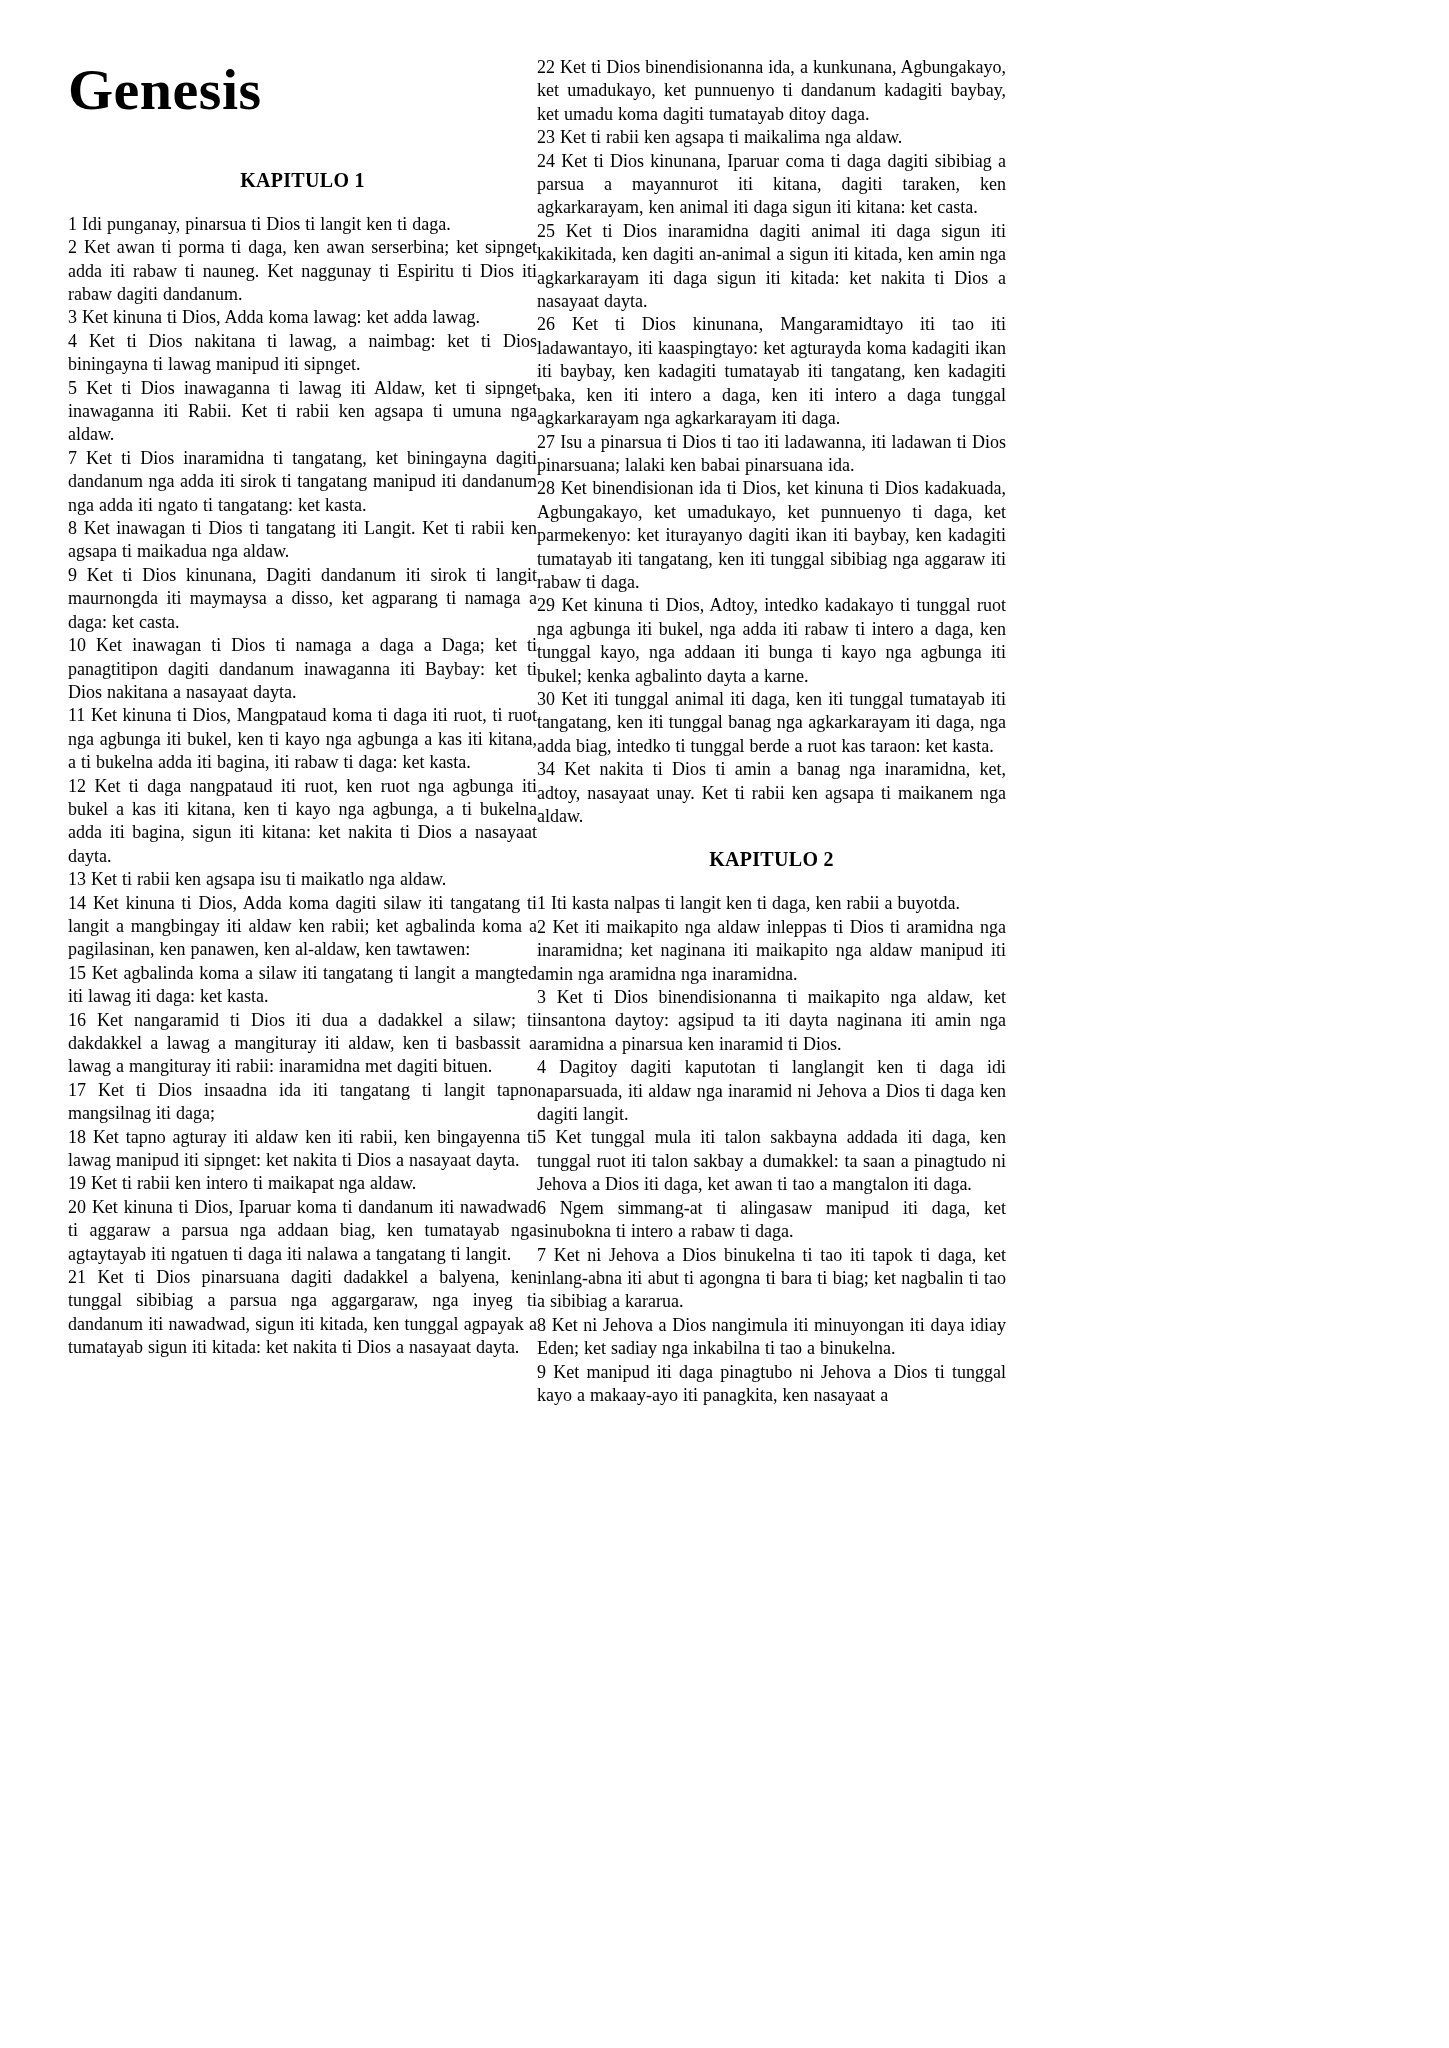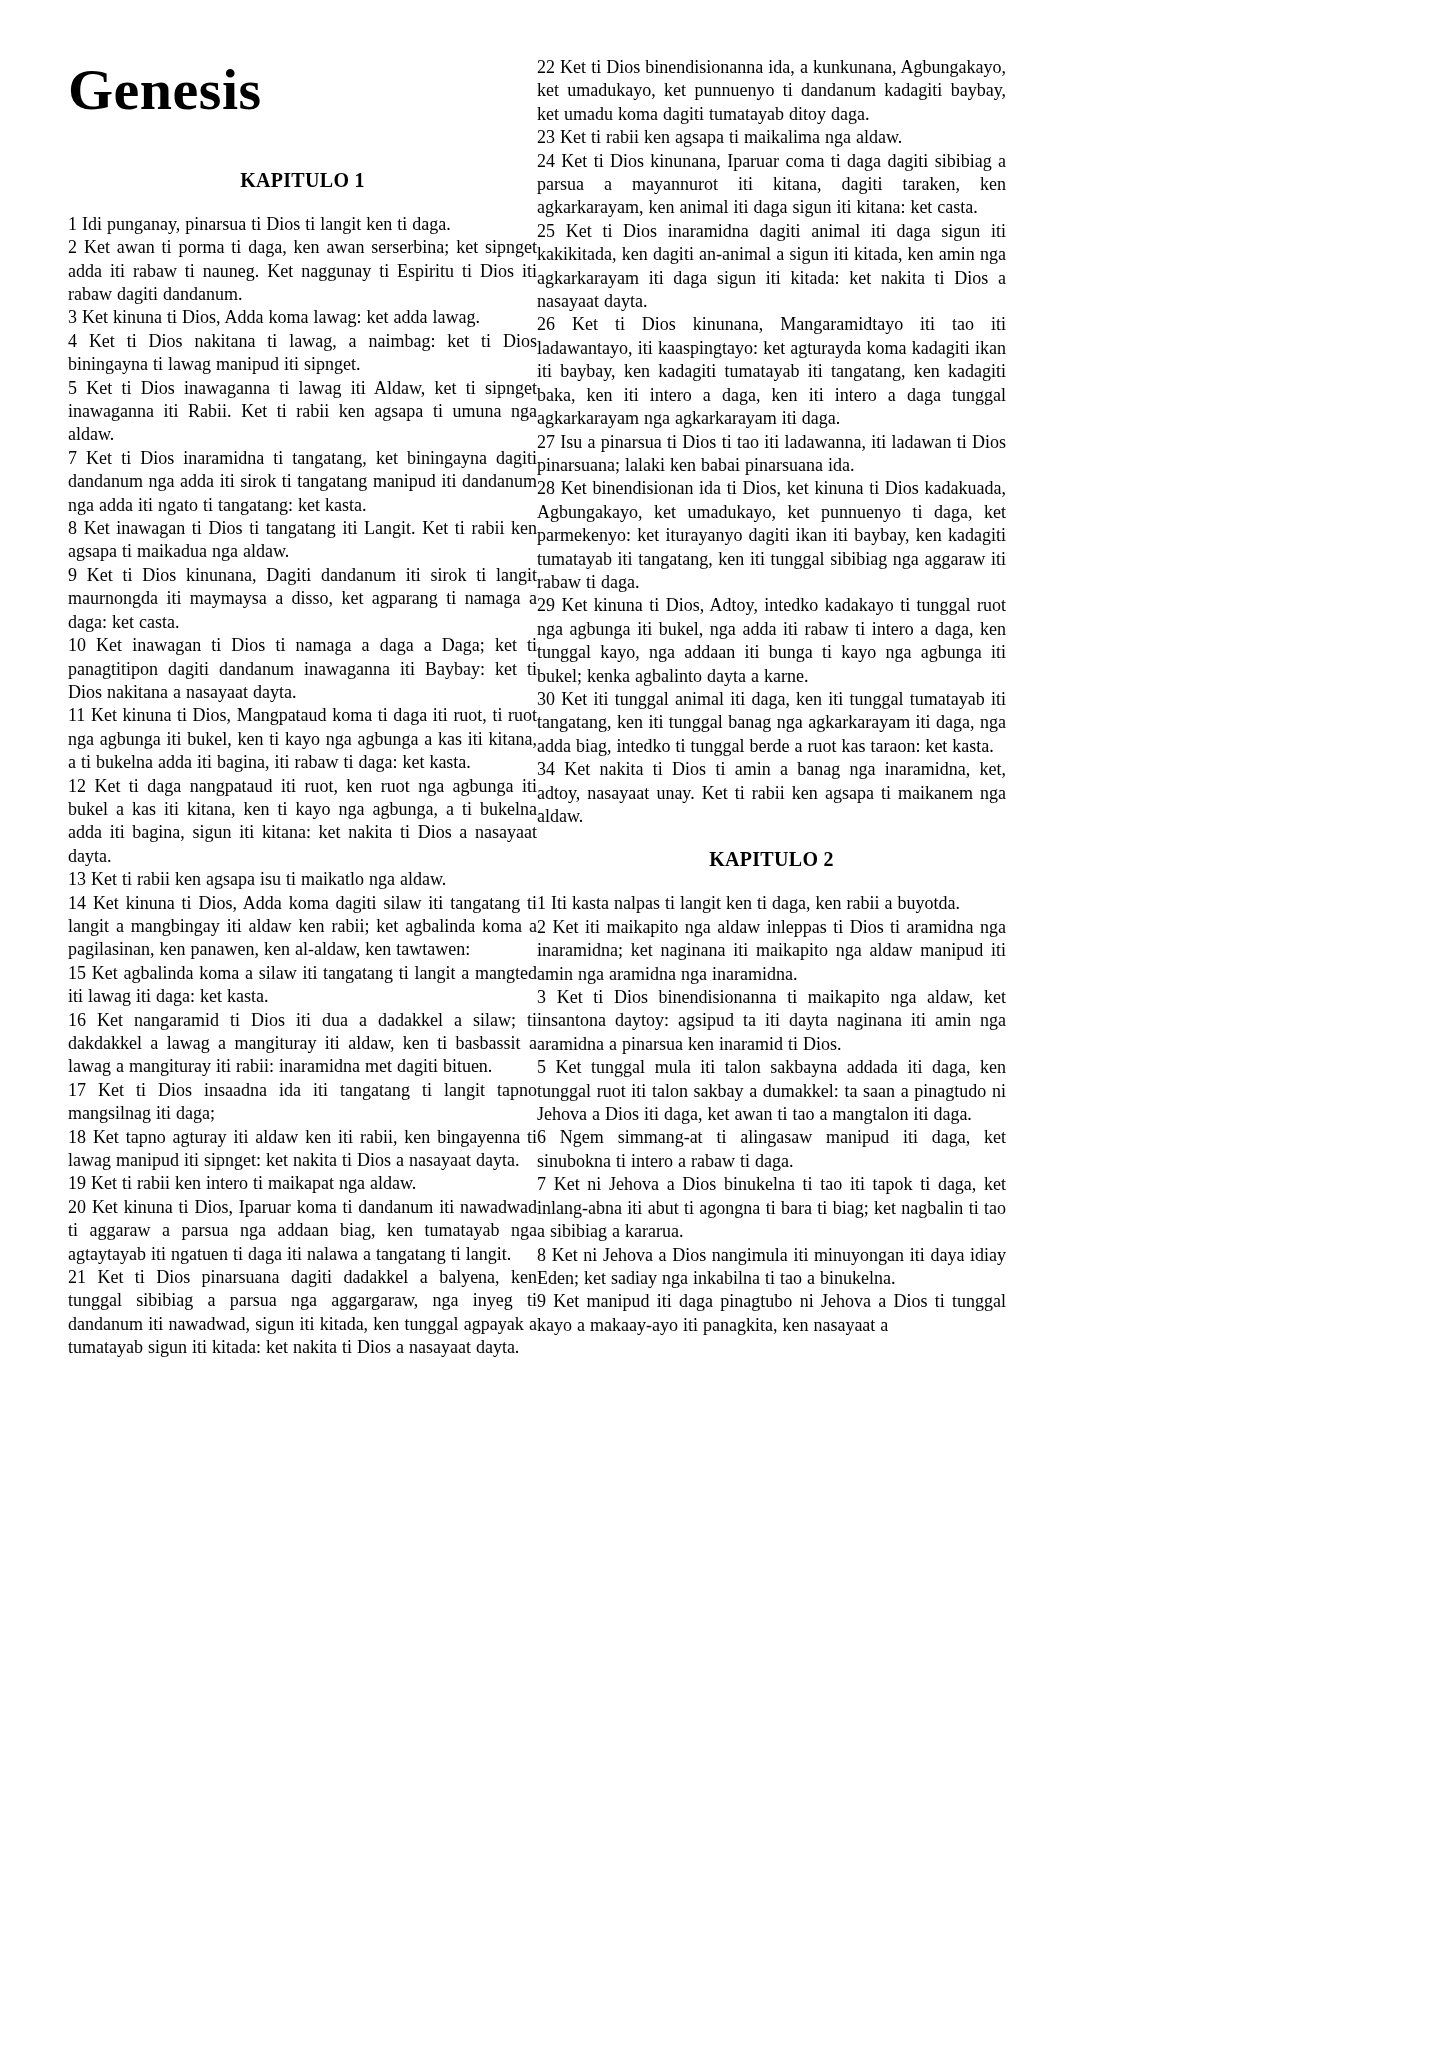--- a/index.html
+++ b/index.html
@@ -83,19 +83,20 @@
       <p class="verse"><span class="verse-number">26</span> <span>Ket ti Dios kinunana, Mangaramidtayo iti tao iti ladawantayo, iti kaaspingtayo: ket agturayda koma kadagiti ikan iti baybay, ken kadagiti tumatayab iti tangatang, ken kadagiti baka, ken iti intero a daga, ken iti intero a daga tunggal agkarkarayam nga agkarkarayam iti daga.</span></p>
       <p class="verse"><span class="verse-number">27</span> <span>Isu a pinarsua ti Dios ti tao iti ladawanna, iti ladawan ti Dios pinarsuana; lalaki ken babai pinarsuana ida.</span></p>
       <p class="verse"><span class="verse-number">28</span> <span>Ket binendisionan ida ti Dios, ket kinuna ti Dios kadakuada, Agbungakayo, ket umadukayo, ket punnuenyo ti daga, ket parmekenyo: ket iturayanyo dagiti ikan iti baybay, ken kadagiti tumatayab iti tangatang, ken iti tunggal sibibiag nga aggaraw iti rabaw ti daga.</span></p>
       <p class="verse"><span class="verse-number">29</span> <span>Ket kinuna ti Dios, Adtoy, intedko kadakayo ti tunggal ruot nga agbunga iti bukel, nga adda iti rabaw ti intero a daga, ken tunggal kayo, nga addaan iti bunga ti kayo nga agbunga iti bukel; kenka agbalinto dayta a karne.</span></p>
       <p class="verse"><span class="verse-number">30</span> <span>Ket iti tunggal animal iti daga, ken iti tunggal tumatayab iti tangatang, ken iti tunggal banag nga agkarkarayam iti daga, nga adda biag, intedko ti tunggal berde a ruot kas taraon: ket kasta.</span></p>
       <p class="verse"><span class="verse-number">34</span> <span>Ket nakita ti Dios ti amin a banag nga inaramidna, ket, adtoy, nasayaat unay. Ket ti rabii ken agsapa ti maikanem nga aldaw.</span></p>
       <h2 class="chapter-heading">KAPITULO 2</h2>
       <p class="verse"><span class="verse-number">1</span> <span>Iti kasta nalpas ti langit ken ti daga, ken rabii a buyotda.</span></p>
       <p class="verse"><span class="verse-number">2</span> <span>Ket iti maikapito nga aldaw inleppas ti Dios ti aramidna nga inaramidna; ket naginana iti maikapito nga aldaw manipud iti amin nga aramidna nga inaramidna.</span></p>
       <p class="verse"><span class="verse-number">3</span> <span>Ket ti Dios binendisionanna ti maikapito nga aldaw, ket insantona daytoy: agsipud ta iti dayta naginana iti amin nga aramidna a pinarsua ken inaramid ti Dios.</span></p>
+      <p class="verse"><span class="verse-number">4</span> <span>Dagitoy dagiti kaputotan ti langlangit ken ti daga idi naparsuada, iti aldaw nga inaramid ni Jehova a Dios ti daga ken dagiti langit.</span></p>
       <p class="verse"><span class="verse-number">5</span> <span>Ket tunggal mula iti talon sakbayna addada iti daga, ken tunggal ruot iti talon sakbay a dumakkel: ta saan a pinagtudo ni Jehova a Dios iti daga, ket awan ti tao a mangtalon iti daga.</span></p>
       <p class="verse"><span class="verse-number">6</span> <span>Ngem simmang-at ti alingasaw manipud iti daga, ket sinubokna ti intero a rabaw ti daga.</span></p>
       <p class="verse"><span class="verse-number">7</span> <span>Ket ni Jehova a Dios binukelna ti tao iti tapok ti daga, ket inlang-abna iti abut ti agongna ti bara ti biag; ket nagbalin ti tao a sibibiag a kararua.</span></p>
       <p class="verse"><span class="verse-number">8</span> <span>Ket ni Jehova a Dios nangimula iti minuyongan iti daya idiay Eden; ket sadiay nga inkabilna ti tao a binukelna.</span></p>
       <p class="verse"><span class="verse-number">9</span> <span>Ket manipud iti daga pinagtubo ni Jehova a Dios ti tunggal kayo a makaay-ayo iti panagkita, ken nasayaat a</span></p>
     </div>
 </div>
 
 </body></html>

